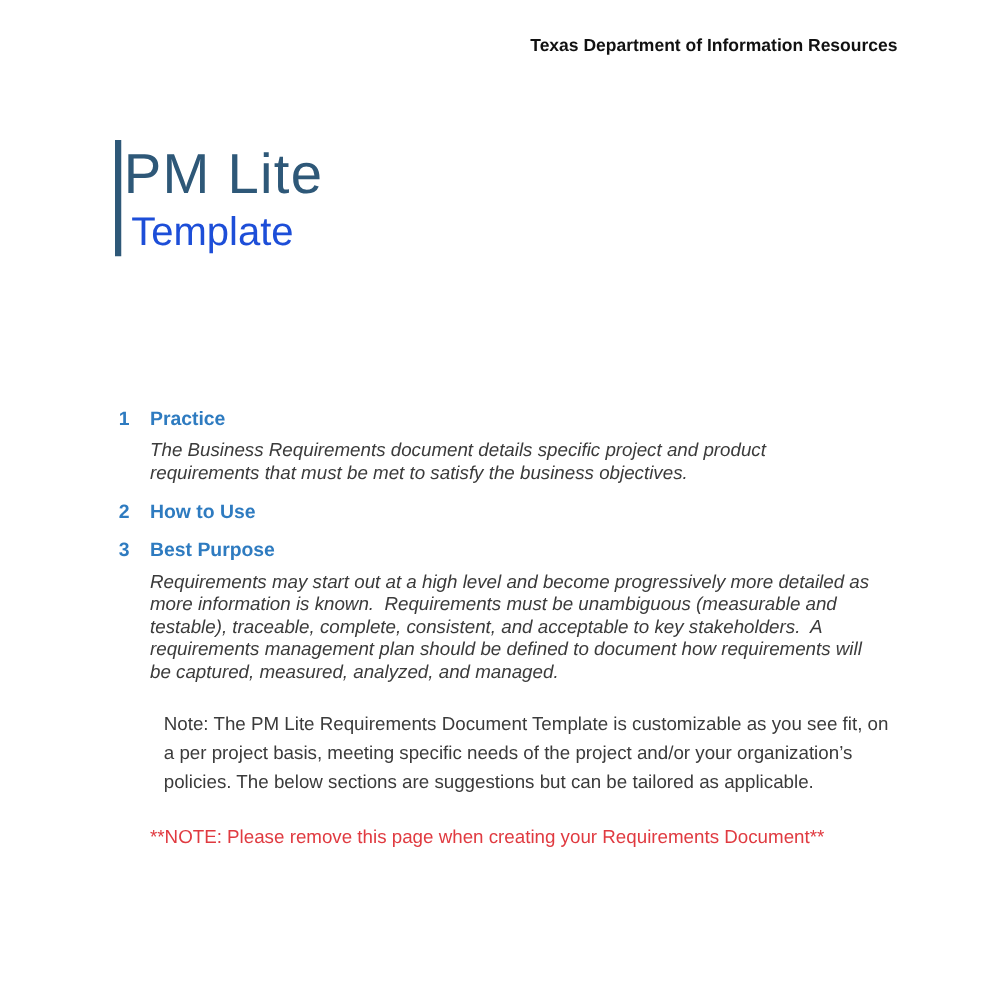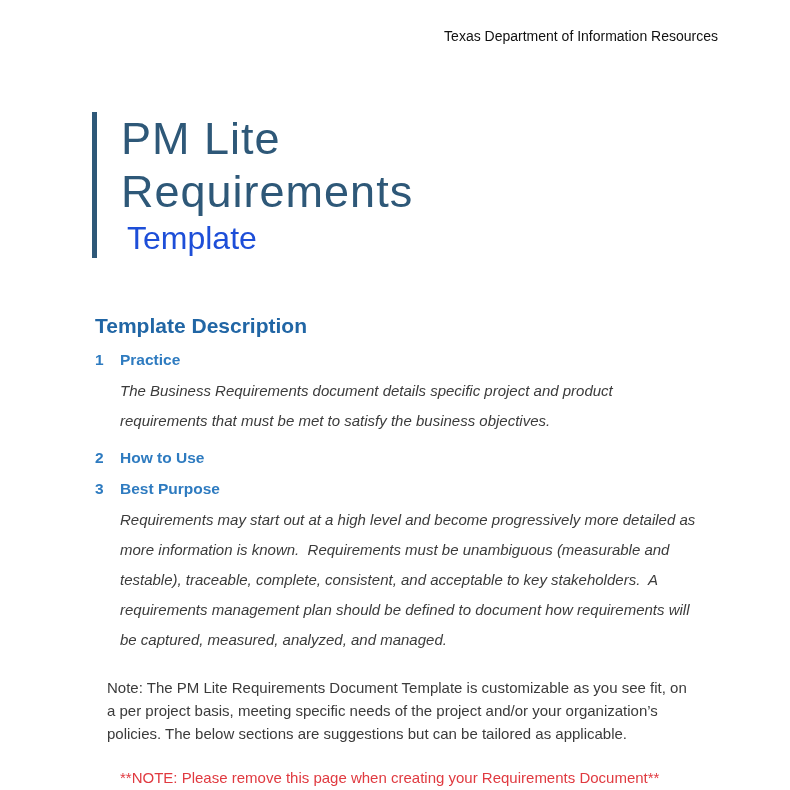--- a/index.html
+++ b/index.html
@@ -8,29 +8,29 @@
     background: #ffffff;
     font-family: "Liberation Sans", sans-serif;
     position: relative;
     overflow: hidden;
   }
   .doc-header {
     position: absolute;
     top: 28px;
     right: 72px;
     font-size: 14px;
-    font-weight: 400;
+    font-weight: 700;
     color: #111111;
   }
   .title-block {
     position: absolute;
     top: 112px;
     left: 92px;
     border-left: 5px solid #2e5878;
-    padding-left: 24px;
+    padding-left: 2px;
   }
   .title-main {
     font-size: 45px;
     font-weight: 400;
     line-height: 53px;
     letter-spacing: 1px;
     color: #2e5878;
   }
   .title-sub {
     font-size: 32px;
@@ -58,26 +58,26 @@
     color: #2e7bc0;
     margin-top: 13px;
   }
   .sub-num { width: 25px; flex: none; }
   .body-text {
     margin-left: 25px;
     margin-top: 7px;
     width: 582px;
     font-style: italic;
     font-size: 15px;
-    line-height: 30px;
+    line-height: 18px;
     color: #3b3b3b;
     white-space: pre-wrap;
   }
   .note-text {
-    margin-left: 12px;
+    margin-left: 36px;
     margin-top: 21px;
     width: 582px;
     font-size: 15px;
     line-height: 23px;
     color: #3b3b3b;
   }
   .removal-note {
     margin-left: 25px;
     margin-top: 21px;
     width: 582px;
@@ -86,27 +86,25 @@
     color: #e03a40;
   }
 </style>
 </head>
 <body>
 
 <div class="doc-header">Texas Department of Information Resources</div>
 
 <div class="title-block">
   <div class="title-main">PM Lite</div>
-  <div class="title-main">Requirements</div>
   <div class="title-sub">Template</div>
 </div>
 
 <div class="content">
 
-  <div class="section-title">Template Description</div>
 
   <div class="sub-heading">
     <span class="sub-num">1</span>
     <span>Practice</span>
   </div>
   <div class="body-text">The Business Requirements document details specific project and product requirements that must be met to satisfy the business objectives.</div>
 
   <div class="sub-heading">
     <span class="sub-num">2</span>
     <span>How to Use</span>

